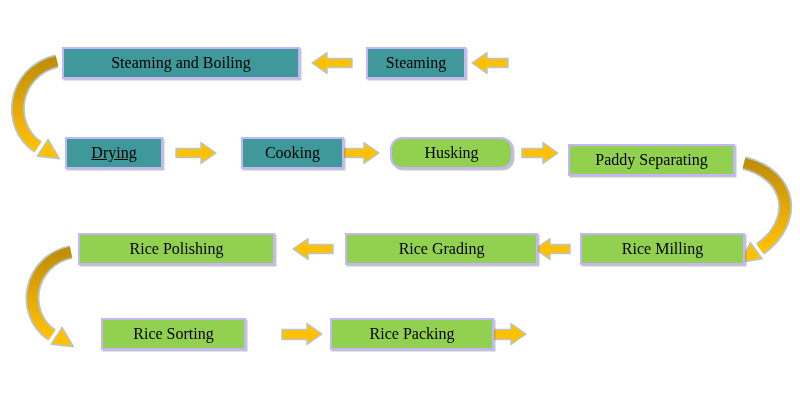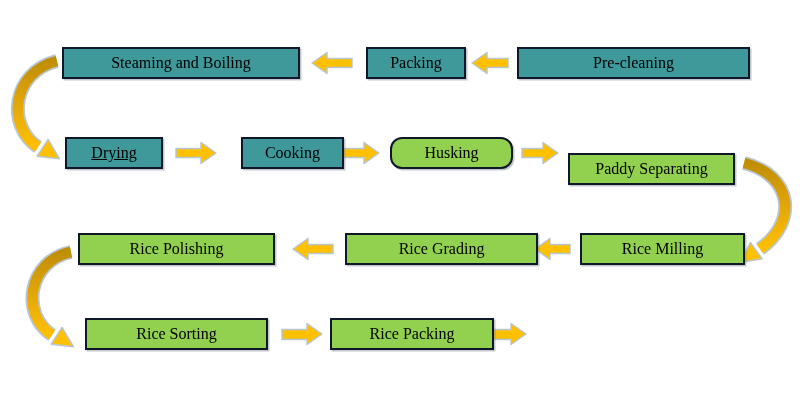--- a/index.html
+++ b/index.html
@@ -14,21 +14,21 @@
   #arrows {
     position: absolute;
     left: 0; top: 0;
     z-index: 1;
     pointer-events: none;
   }
   .box {
     position: absolute;
     z-index: 2;
     box-sizing: border-box;
-    border: 2px solid #0f172a;
+    border: 2px solid #c4b5fd;
     display: flex;
     align-items: center;
     justify-content: center;
     font-size: 16px;
     color: #000000;
     text-align: center;
     line-height: 1;
     box-shadow: 1.5px 1.5px 0 rgba(120,130,140,0.45);
     height: 32px;
   }
@@ -100,28 +100,27 @@
     </g>
 
     <g>
       <path class="curve-outline" d="M 71 252 C 28 261, 20 314, 52 335"></path>
       <path class="curve-main" d="M 71 252 C 28 261, 20 314, 52 335"></path>
       <polygon class="curve-head" points="16,0 -4,-10 -4,10" transform="translate(60,338) rotate(33)"></polygon>
     </g>
   </svg>
 
   <div class="box teal" style="left:62px;  top:47px;  width:238px;">Steaming and Boiling</div>
-  <div class="box teal" style="left:366px; top:47px;  width:100px;">Packing</div>
-  <div class="box teal" style="left:517px; top:47px;  width:233px;">Pre-cleaning</div>
+  <div class="box teal" style="left:366px; top:47px;  width:100px;">Steaming</div>
 
   <div class="box teal" style="left:65px;  top:137px; width:98px;text-decoration:underline;">Drying</div>
   <div class="box teal" style="left:241px; top:137px; width:103px;">Cooking</div>
   <div class="box green" style="left:390px; top:137px; width:123px;border-radius:12px;">Husking</div>
-  <div class="box green" style="left:568px; top:153px; width:167px;">Paddy Separating</div>
+  <div class="box green" style="left:568px; top:144px; width:167px;">Paddy Separating</div>
 
   <div class="box green" style="left:78px;  top:233px; width:197px;">Rice Polishing</div>
   <div class="box green" style="left:345px; top:233px; width:193px;">Rice Grading</div>
   <div class="box green" style="left:580px; top:233px; width:165px;">Rice Milling</div>
 
-  <div class="box green" style="left:85px;  top:318px; width:183px;">Rice Sorting</div>
+  <div class="box green" style="left:101px;  top:318px; width:145px;">Rice Sorting</div>
   <div class="box green" style="left:330px; top:318px; width:164px;">Rice Packing</div>
 
 </div>
 
 </body></html>

